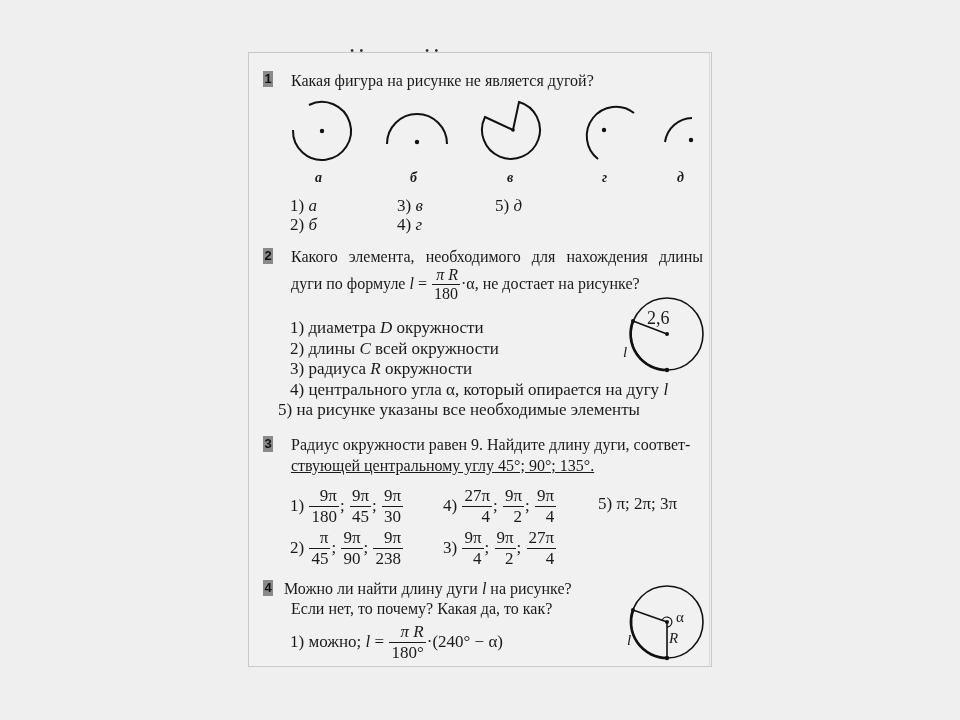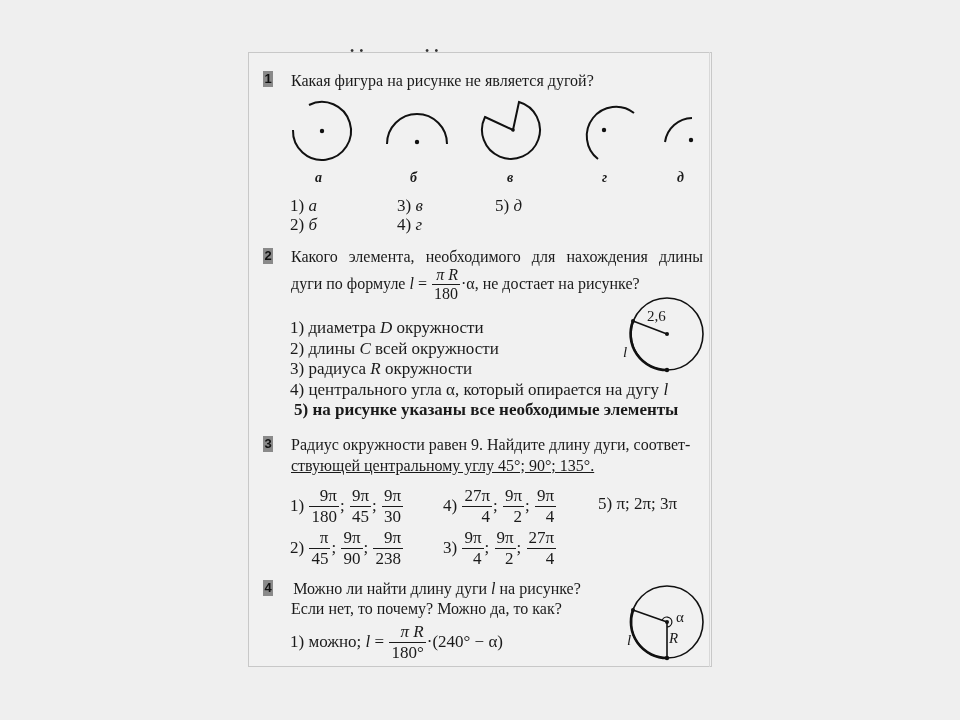--- a/index.html
+++ b/index.html
@@ -112,31 +112,31 @@
 <div class="qtext" style="left:291px; top:266px; line-height:22px;">
   <span>дуги по формуле </span><span class="it">l</span>
   <span>=</span>
   <span class="frac"><span class="num it">π R</span><span class="den">180</span></span><span>·α</span><span>, не достает на рисунке?</span>
 </div>
 
 <div class="opt" style="left:290px; top:318px;"><span>1)</span> <span>диаметра </span><span class="it">D</span><span> окружности</span></div>
 <div class="opt" style="left:290px; top:339px;"><span>2)</span> <span>длины </span><span class="it">C</span><span> всей окружности</span></div>
 <div class="opt" style="left:290px; top:359px;"><span>3)</span> <span>радиуса </span><span class="it">R</span><span> окружности</span></div>
 <div class="opt" style="left:290px; top:380px;"><span>4)</span> <span>центрального угла α, который опирается на дугу </span><span class="it">l</span><span></span></div>
-<div class="opt" style="left:294px; top:400px;font-weight:bold;"><span>5)</span> <span>на рисунке указаны все необходимые элементы</span><span class="it"></span><span></span></div>
+<div class="opt" style="left:278px; top:400px;"><span>5)</span> <span>на рисунке указаны все необходимые элементы</span><span class="it"></span><span></span></div>
 
 <svg style="left:618px; top:296px;" width="90" height="80" viewBox="0 0 90 80">
   <circle cx="49" cy="38" r="36" fill="none" stroke="#111" stroke-width="1.6"></circle>
   <path d="M 15 25 A 36 36 0 0 0 49 74" fill="none" stroke="#111" stroke-width="2.6"></path>
   <line x1="15" y1="25" x2="49" y2="38" stroke="#111" stroke-width="1.6"></line>
   <circle cx="49" cy="38" r="2" fill="#111"></circle>
   <circle cx="15" cy="25" r="2" fill="#111"></circle>
   <circle cx="49" cy="74" r="2.2" fill="#111"></circle>
 </svg>
-<div class="abs" style="left:647px; top:308px; font-size:15px;">2,6</div>
+<div class="abs" style="left:647px; top:308px; font-size:18px;">2,6</div>
 <div class="abs it" style="left:623px; top:344px; font-size:15px;">l</div>
 
 <div class="qnum" style="left:263px; top:436px;">3</div>
 <div class="qtext" style="left:291px; top:434px;">Радиус окружности равен 9. Найдите длину дуги, соответ-</div>
 <div class="qtext" style="left:291px; top:455px;text-decoration:underline;">ствующей центральному углу 45°; 90°; 135°.</div>
 
 <div class="opt" style="left:290px; top:486px; line-height:18px;">
   <span class="sep">1)</span>
   <span class="frac"><span class="num">9π</span><span class="den">180</span></span><span class="sep">;</span>
   <span class="frac"><span class="num">9π</span><span class="den">45</span></span><span class="sep">;</span>
@@ -160,24 +160,24 @@
 <div class="opt" style="left:443px; top:528px; line-height:18px;">
   <span class="sep">3)</span>
   <span class="frac"><span class="num">9π</span><span class="den">4</span></span><span class="sep">;</span>
   <span class="frac"><span class="num">9π</span><span class="den">2</span></span><span class="sep">;</span>
   <span class="frac"><span class="num">27π</span><span class="den">4</span></span>
 </div>
 
 <div class="opt" style="left:598px; top:494px;text-align:center;"><span>5)</span> <span>π; 2π; 3π</span></div>
 
 <div class="qnum" style="left:263px; top:580px;">4</div>
-<div class="qtext" style="left:274px; top:578px; width:326px; display:flex; justify-content:center;">
+<div class="qtext" style="left:284px; top:578px; width:326px; display:flex; justify-content:flex-start;">
   <span><span>Можно ли найти длину дуги </span><span class="it">l</span><span> на рисунке?</span></span>
 </div>
-<div class="qtext" style="left:291px; top:598px;">Если нет, то почему? Можно да, то как?</div>
+<div class="qtext" style="left:291px; top:598px;">Если нет, то почему? Какая да, то как?</div>
 
 <div class="opt" style="left:290px; top:622px; line-height:18px;">
   <span class="sep">1)</span>
   <span class="sep">можно; </span><span class="sep it">l</span>
   <span class="sep">=</span>
   <span class="frac"><span class="num it">π R</span><span class="den">180°</span></span><span class="sep">·(240° − α)</span>
 </div>
 
 <svg style="left:628px; top:582px;" width="80" height="80" viewBox="0 0 80 80">
   <circle cx="39" cy="40" r="36" fill="none" stroke="#111" stroke-width="1.6"></circle>

